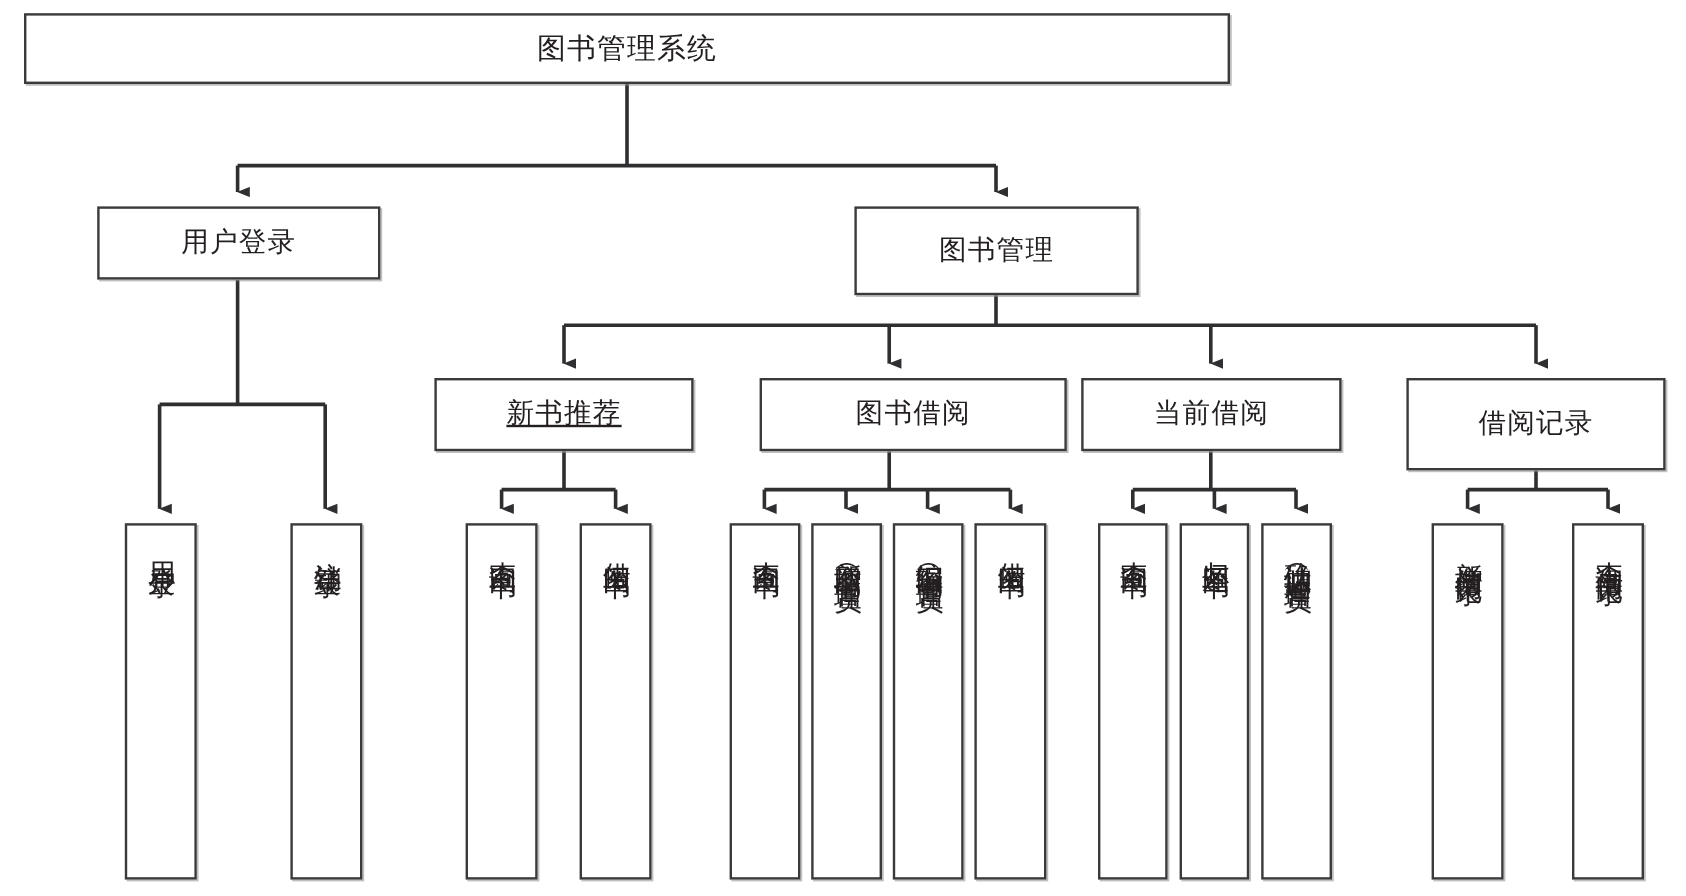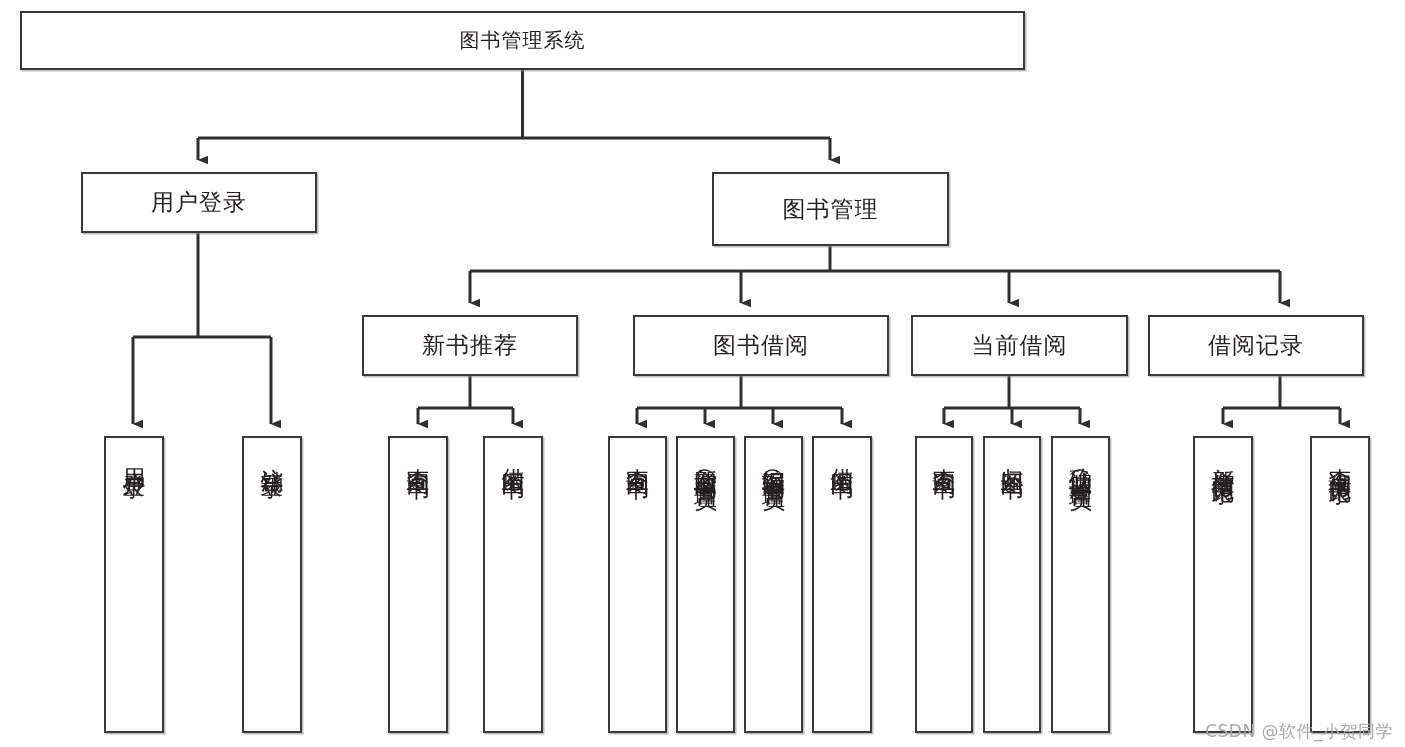--- a/index.html
+++ b/index.html
@@ -35,21 +35,21 @@
   }
   .node .lbl{
     font-size:23px;
     line-height:1.05;
     letter-spacing:1px;
     color:#231f20;
     white-space:nowrap;
     text-align:center;
   }
   
-  .node.root .lbl{font-size:20px;}
+  .node.root .lbl{font-size:24px;}
   
   .node.leaf{
     align-items:flex-start;
     justify-content:center;
     padding-top:12px;
   }
   .node.leaf .lbl{
     writing-mode:vertical-rl;
     text-orientation:upright;
     font-size:23px;
@@ -127,30 +127,30 @@
   <div id="nodes">
       <div class="node root " style="left: 20px; top: 11px; width: 1005px; height: 59px;">
         <span class="lbl">图书管理系统</span>
       </div>
       <div class="node " style="left: 81px; top: 172px; width: 236px; height: 61px;">
         <span class="lbl">用户登录</span>
       </div>
       <div class="node " style="left: 712px; top: 172px; width: 237px; height: 74px;">
         <span class="lbl">图书管理</span>
       </div>
-      <div class="node " style="left: 362px; top: 315px; width: 216px; height: 61px;">
+      <div class="node " style="left: 362px; top: 315px; width: 216px; height: 61px; text-decoration: underline;">
         <span class="lbl">新书推荐</span>
       </div>
       <div class="node " style="left: 633px; top: 315px; width: 256px; height: 61px;">
         <span class="lbl">图书借阅</span>
       </div>
-      <div class="node " style="left: 901px; top: 315px; width: 217px; height: 61px; margin-left: 10px;">
+      <div class="node " style="left: 901px; top: 315px; width: 217px; height: 61px;">
         <span class="lbl">当前借阅</span>
       </div>
-      <div class="node " style="left: 1148px; top: 315px; width: 216px; height: 61px;">
+      <div class="node " style="left: 1172px; top: 315px; width: 216px; height: 77px;">
         <span class="lbl">借阅记录</span>
       </div>
       <div class="node leaf" style="left: 104px; top: 436px; width: 60px; height: 297px;">
         <span class="lbl">用户登录</span>
       </div>
       <div class="node leaf" style="left: 242px; top: 436px; width: 60px; height: 297px;">
         <span class="lbl">注销登录</span>
       </div>
       <div class="node leaf" style="left: 388px; top: 436px; width: 60px; height: 297px;">
         <span class="lbl">查询图书</span>
@@ -180,14 +180,13 @@
         <span class="lbl">确认归还（管理员）</span>
       </div>
       <div class="node leaf" style="left: 1193px; top: 436px; width: 60px; height: 297px;">
         <span class="lbl">新增借阅记录</span>
       </div>
       <div class="node leaf" style="left: 1310px; top: 436px; width: 60px; height: 297px;">
         <span class="lbl">查询借阅记录</span>
       </div>
     </div>
 
-  <div id="watermark">CSDN @软件_小贺同学</div>
 </div>
 
 </body></html>

